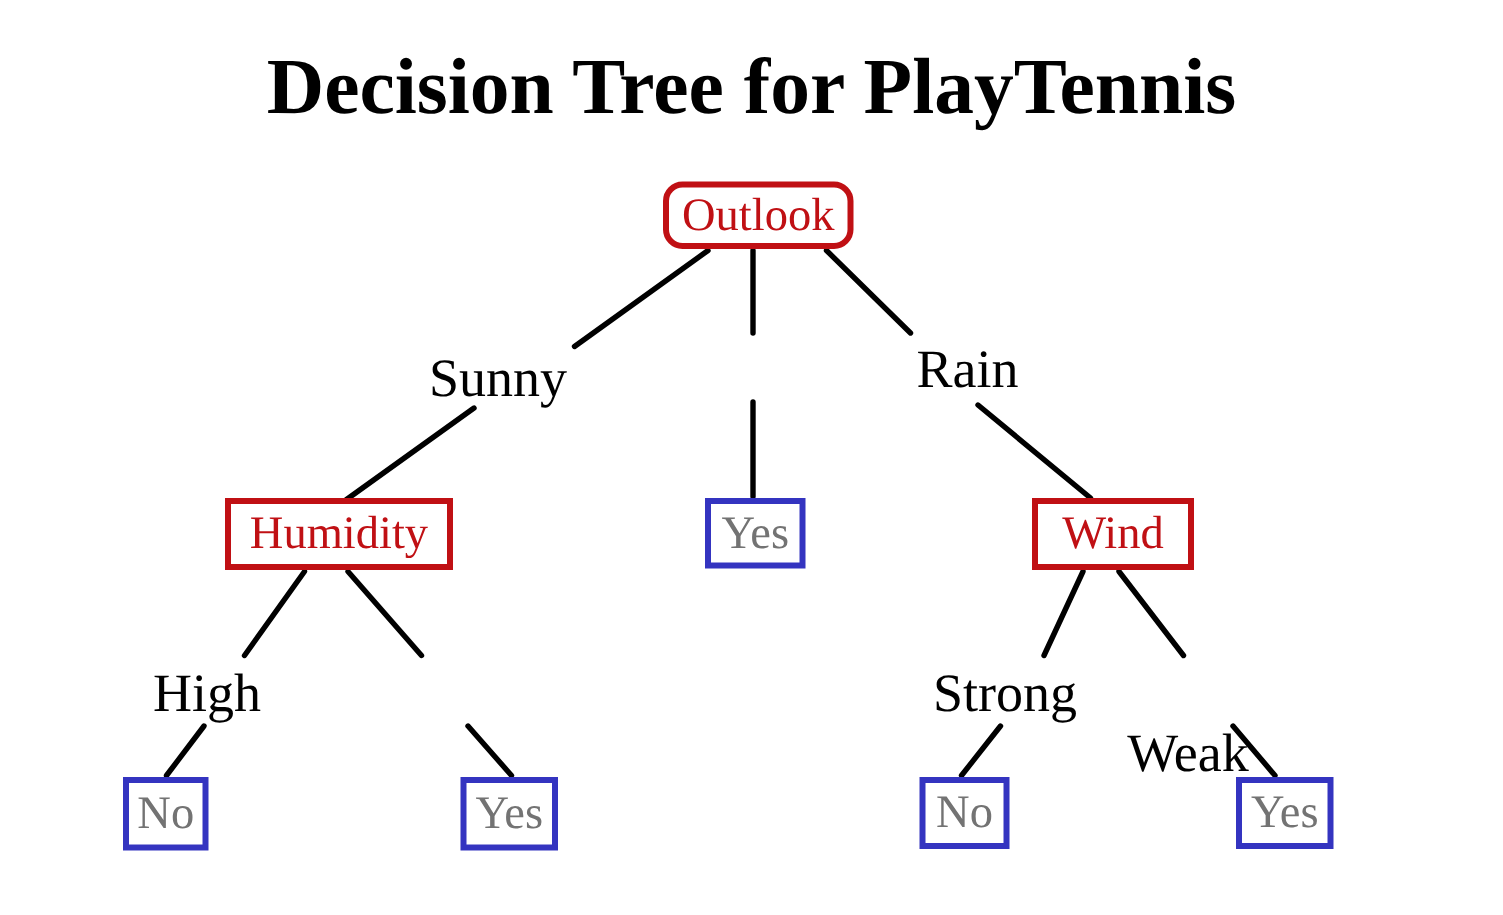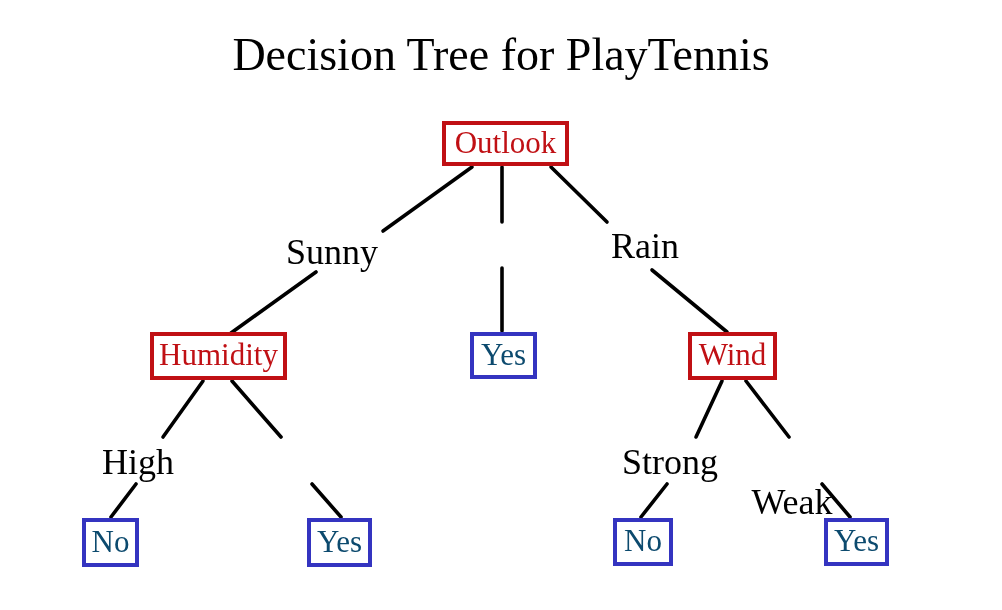--- a/index.html
+++ b/index.html
@@ -14,22 +14,22 @@
     background: #ffffff;
     overflow: hidden;
     font-family: "Liberation Serif", "DejaVu Serif", serif;
   }
   .title {
     position: absolute;
     left: 0;
     top: 28px;
     width: 1002px;
     text-align: center;
-    font-size: 46px;
-    font-weight: normal;
+    font-size: 53px;
+    font-weight: bold;
     color: #000000;
     letter-spacing: 0px;
     margin: 0;
   }
   svg.edges {
     position: absolute;
     left: 0;
     top: 0;
     width: 1002px;
     height: 610px;
@@ -49,34 +49,34 @@
     line-height: 1;
     box-sizing: border-box;
     padding-bottom: 3px;
   }
   .node.decision {
     border: 4px solid #c01014;
     color: #c01014;
   }
   .node.leaf {
     border: 4px solid #3434c0;
-    color: #0c4a6e;
+    color: #737373;
   }
   .edge-label {
     position: absolute;
     transform: translate(-50%, -50%);
     font-size: 36px;
     color: #000000;
     white-space: nowrap;
   }
   
-  .pos-outlook   { left: 442px; top: 121px; width: 127px; height: 45px; }
-  .pos-humidity  { left: 150px; top: 332px; width: 137px; height: 48px; }
+  .pos-outlook   { left: 442px; top: 121px; width: 127px; height: 45px; border-radius: 13px; }
+  .pos-humidity  { left: 150px; top: 332px; width: 152px; height: 48px; }
   .pos-yes-mid   { left: 470px; top: 332px; width:  67px; height: 47px; }
-  .pos-wind      { left: 688px; top: 332px; width:  89px; height: 48px; }
+  .pos-wind      { left: 688px; top: 332px; width:  108px; height: 48px; }
   .pos-no-left   { left:  82px; top: 518px; width:  57px; height: 49px; }
   .pos-yes-left  { left: 307px; top: 518px; width:  65px; height: 49px; }
   .pos-no-right  { left: 613px; top: 518px; width:  60px; height: 48px; }
   .pos-yes-right { left: 824px; top: 518px; width:  65px; height: 48px; }
   
   .pos-lbl-sunny    { left: 332px; top: 252px; }
   .pos-lbl-overcast { left: 497px; top: 246px; }
   .pos-lbl-rain     { left: 645px; top: 246px; }
   .pos-lbl-high     { left: 138px; top: 462px; }
   .pos-lbl-normal   { left: 302px; top: 462px; }

